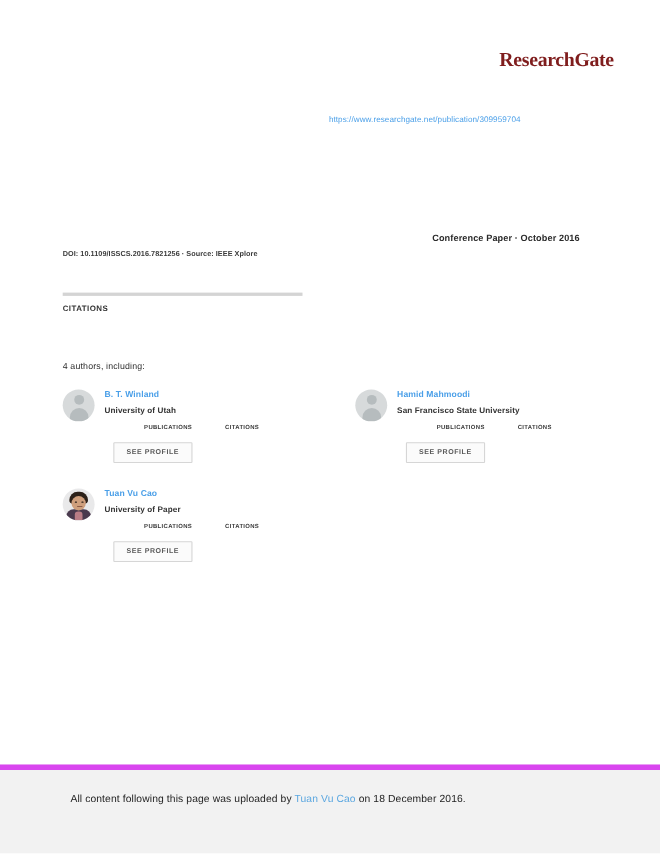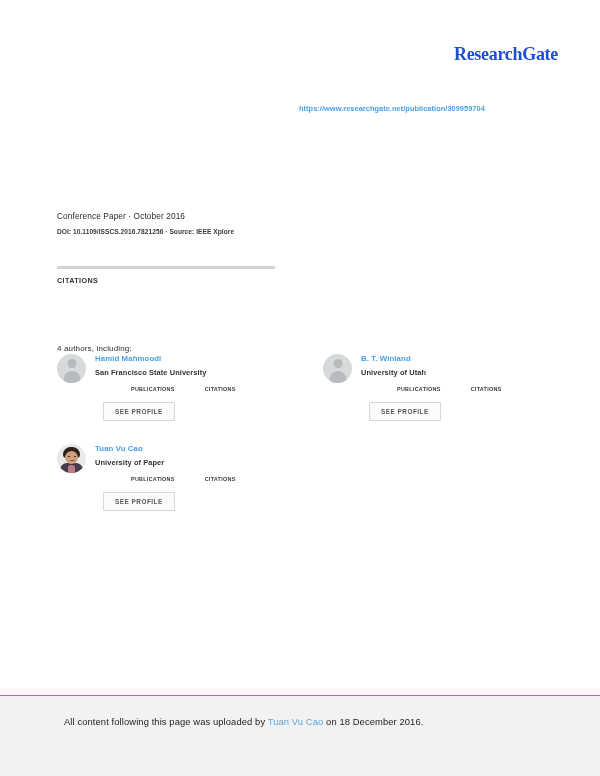--- a/index.html
+++ b/index.html
@@ -23,51 +23,52 @@
 
   
   .rg-logo {
     position: absolute;
     top: 44px;
     right: 42px;
     font-family: "Liberation Serif", serif;
     font-weight: bold;
     font-size: 18px;
     letter-spacing: -0.3px;
-    color: #1d4ed8;
+    color: #7f1d1d;
     white-space: nowrap;
     filter: blur(0.45px);
   }
 
   .article-url {
     position: absolute;
     top: 104px;
     left: 299px;
     font-size: 7.4px;
-    font-weight: bold;
+    font-weight: normal;
     color: #4a9fe8;
     letter-spacing: 0.05px;
     white-space: nowrap;
     filter: blur(0.55px);
   }
 
   
   .meta {
     position: absolute;
     left: 57px;
     top: 211px;
     width: 470px;
   }
   .meta-type {
     font-size: 8.3px;
-    font-weight: normal;
+    font-weight: bold;
     color: #2b2b2b;
     letter-spacing: 0.1px;
     filter: blur(0.5px);
     white-space: nowrap;
+    text-align: right;
   }
   .meta-doi {
     margin-top: 7px;
     font-size: 6.6px;
     font-weight: bold;
     color: #3b3b3b;
     letter-spacing: 0.05px;
     filter: blur(0.5px);
     white-space: nowrap;
   }
@@ -103,21 +104,21 @@
     font-weight: bold;
     color: #2b2b2b;
     filter: blur(0.6px);
     min-height: 2px;
   }
 
   
   .authors-heading {
     position: absolute;
     left: 57px;
-    top: 344px;
+    top: 328px;
     font-size: 8px;
     color: #2f2f2f;
     letter-spacing: 0.15px;
     filter: blur(0.5px);
   }
 
   .authors-grid {
     position: absolute;
     left: 57px;
     top: 354px;
@@ -267,21 +268,21 @@
   }
 
   
   .footer {
     position: absolute;
     left: 0;
     right: 0;
     top: 695px;
     bottom: 0;
     background: #f2f2f2;
-    border-top: 1px solid #d946ef;
+    border-top: 5px solid #d946ef;
   }
   .footer-main {
     position: absolute;
     left: 64px;
     top: 20px;
     font-size: 9.4px;
     color: #232323;
     letter-spacing: 0.1px;
     white-space: nowrap;
   }
@@ -327,40 +328,40 @@
     <div class="author-row">
 
       <div class="author-card">
         <div class="avatar">
           <div class="avatar-glyph">
             <div class="head"></div>
             <div class="body"></div>
           </div>
         </div>
         <div class="author-info">
-          <div class="author-name">Hamid Mahmoodi</div>
-          <div class="author-affil">San Francisco State University</div>
+          <div class="author-name">B. T. Winland</div>
+          <div class="author-affil">University of Utah</div>
           <div class="author-stats">
             <span class="astat">PUBLICATIONS</span>
             <span class="astat">CITATIONS</span>
           </div>
           <div class="see-profile">SEE PROFILE</div>
         </div>
       </div>
 
       <div class="author-card">
         <div class="avatar">
           <div class="avatar-glyph">
             <div class="head"></div>
             <div class="body"></div>
           </div>
         </div>
         <div class="author-info">
-          <div class="author-name">B. T. Winland</div>
-          <div class="author-affil">University of Utah</div>
+          <div class="author-name">Hamid Mahmoodi</div>
+          <div class="author-affil">San Francisco State University</div>
           <div class="author-stats">
             <span class="astat">PUBLICATIONS</span>
             <span class="astat">CITATIONS</span>
           </div>
           <div class="see-profile">SEE PROFILE</div>
         </div>
       </div>
 
     </div>
 

